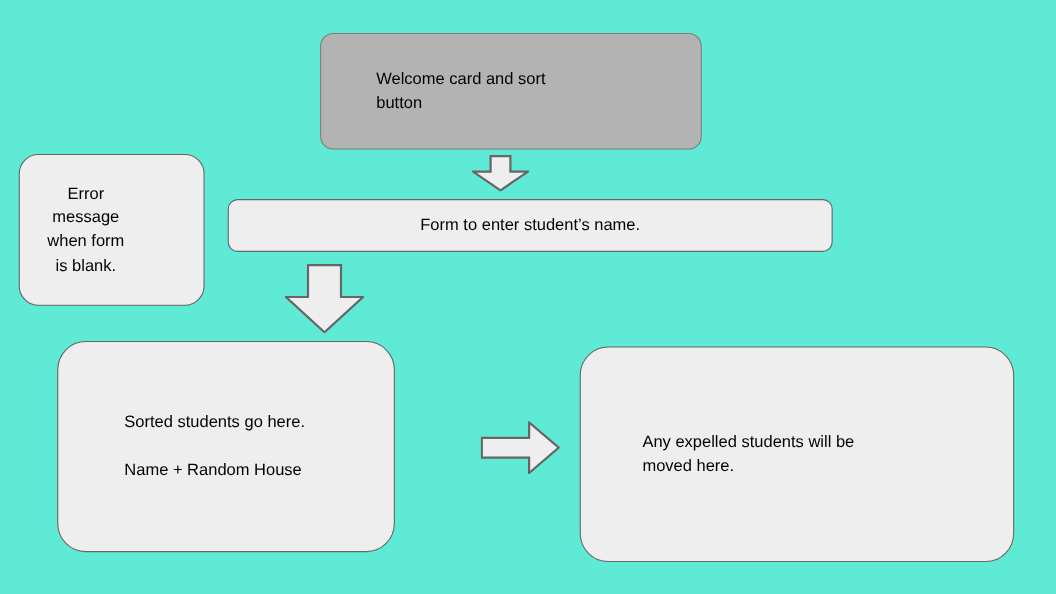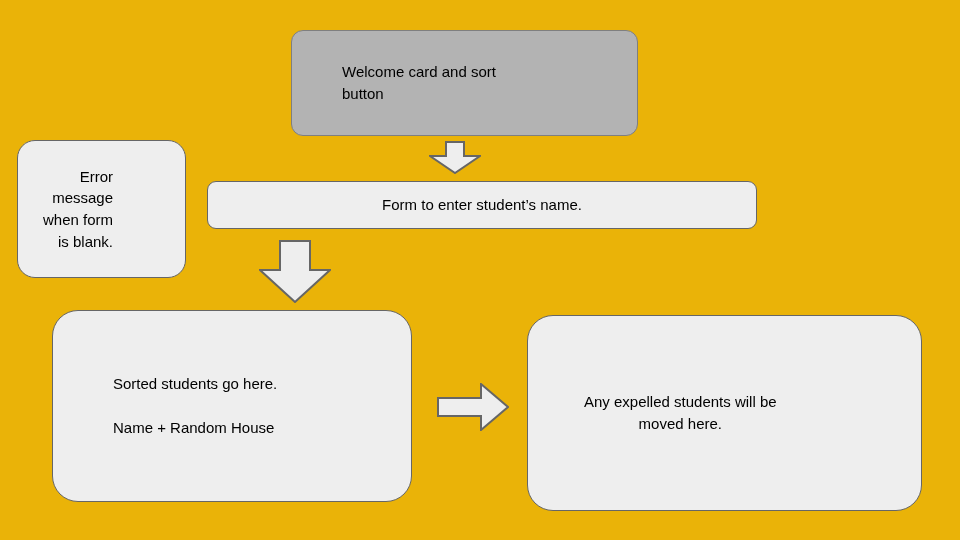--- a/index.html
+++ b/index.html
@@ -8,21 +8,21 @@
     padding: 0;
     background: #ffffff;
   }
   body {
     font-family: "Liberation Sans", sans-serif;
   }
   #canvas {
     position: relative;
     width: 960px;
     height: 540px;
-    background: #eab308;
+    background: #5eead4;
     overflow: hidden;
   }
   .node {
     position: absolute;
     box-sizing: border-box;
     border: 1px solid #666666;
     background: #eeeeee;
     color: #000000;
     font-size: 15px;
     line-height: 1.45;
@@ -49,51 +49,51 @@
     text-align: left;
   }
   #node-error {
     left: 17px;
     top: 140px;
     width: 169px;
     height: 138px;
     border-radius: 18px;
     padding: 0 20px 0 25px;
     align-items: flex-start;
-    text-align: right;
+    text-align: center;
   }
   #node-form {
     left: 207px;
     top: 181px;
     width: 550px;
     height: 48px;
     border-radius: 9px;
     padding: 0 14px;
     align-items: center;
     text-align: center;
   }
   #node-sorted {
     left: 52px;
     top: 310px;
-    width: 360px;
+    width: 307px;
     height: 192px;
     border-radius: 26px;
     padding: 0 30px 0 60px;
     align-items: flex-start;
     text-align: left;
   }
   #node-expelled {
     left: 527px;
     top: 315px;
     width: 395px;
     height: 196px;
     border-radius: 26px;
     padding: 0 30px 0 56px;
     align-items: flex-start;
-    text-align: center;
+    text-align: left;
   }
 
   
   .arrow {
     position: absolute;
   }
   .arrow svg {
     display: block;
     width: 100%;
     height: 100%;

